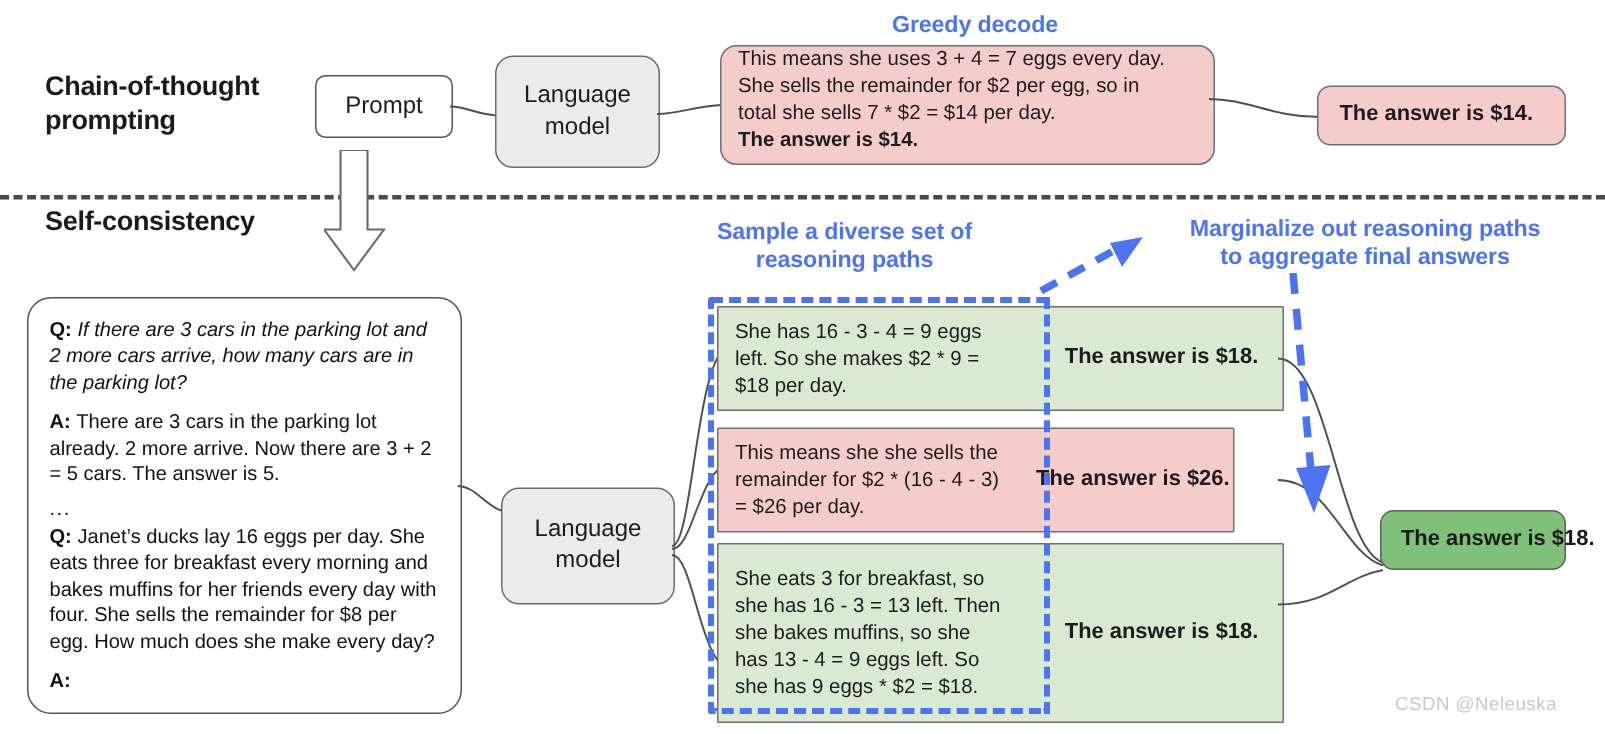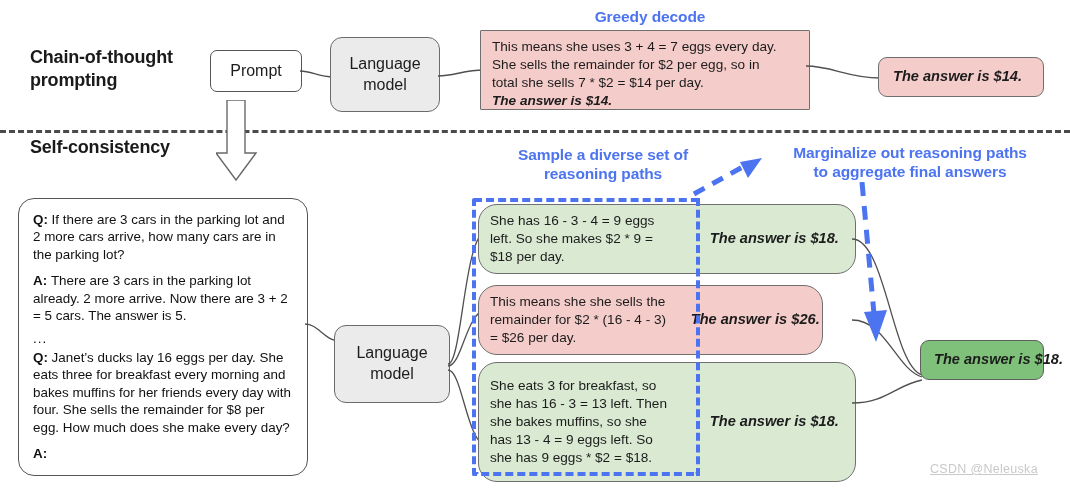--- a/index.html
+++ b/index.html
@@ -51,53 +51,53 @@
   .node-pink  { background: #f4ccca; border-color: #6f6f6f; }
   .node-green { background: #d9e9d2; border-color: #6f6f6f; }
   .node-green-solid { background: #7fc07a; border-color: #5f5f5f; }
 
   .node-text {
     font-size: 16px;
     color: #1c1c1c;
     line-height: 1.3;
   }
   .node-text.small { font-size: 13.6px; line-height: 1.33; }
-  .node-text.bold { font-weight: bold; font-style: italic; }
+  .node-text.bold { font-weight: bold; }
 
   
   .prompt-box {
     background: #ffffff;
     border: 1.4px solid #555555;
     border-radius: 16px;
     padding: 12px 14px 10px 14px;
     box-sizing: border-box;
   }
   .prompt-box p {
     margin: 0 0 9px 0;
     font-size: 13.4px;
     line-height: 1.30;
     color: #111111;
   }
   .prompt-box p:last-child { margin-bottom: 0; }
   .qa-tag { font-weight: bold; }
-  .ital { }
+  .ital { font-style: italic; }
   .ellipsis {
     font-size: 13.4px;
     color: #111;
     margin: -4px 0 2px 0 !important;
     letter-spacing: 1px;
     line-height: 0.7;
   }
 
   
   .split-box {
     display: flex;
     align-items: stretch;
     border: 1.4px solid #6f6f6f;
-    border-radius: 19px;
+    border-radius: 1px;
     box-sizing: border-box;
     overflow: hidden;
   }
   .split-left {
     padding: 7px 6px 7px 11px;
     display: flex;
     align-items: center;
     box-sizing: border-box;
   }
   .split-right {
@@ -122,21 +122,20 @@
   }
   .dashed-blue-vline {
     border-left: 4px dashed #4d74f0;
     pointer-events: none;
   }
 
   .watermark {
     color: #c9c9c9;
     font-size: 12.5px;
     letter-spacing: 0.3px;
-    text-decoration: underline;
   }
 
   svg { display: block; }
   .connector { fill: none; stroke: #4f4f4f; stroke-width: 1.3px; }
   .block-arrow { fill: #ffffff; stroke: #6a6a6a; stroke-width: 1.4px; }
 </style>
 </head>
 <body>
 
 <div id="stage">
@@ -160,21 +159,21 @@
       <div class="node-text">model</div>
     </div>
   </div>
 
   <svg class="abs" style="left:438px; top:58px;" width="48" height="30">
     <path class="connector" d="M0,18 C16,18 26,12 46,12"></path>
   </svg>
 
   <div class="abs blue-label" style="left:560px; top:8px; width:180px;">Greedy decode</div>
 
-  <div class="abs node node-pink" style="left:480px; top:30px; width:330px; height:80px; border-radius:1px; padding:7px 10px 7px 11px; align-items:flex-start;">
+  <div class="abs node node-pink" style="left:480px; top:30px; width:330px; height:80px; border-radius:11px; padding:7px 10px 7px 11px; align-items:flex-end;">
     <div style="width:100%;">
       <div class="node-text small">This means she uses 3 + 4 = 7 eggs every day.</div>
       <div class="node-text small">She sells the remainder for $2 per egg, so in</div>
       <div class="node-text small">total she sells 7 * $2 = $14 per day.</div>
       <div class="node-text small bold">The answer is $14.</div>
     </div>
   </div>
 
   <svg class="abs" style="left:806px; top:58px;" width="76" height="30">
     <path class="connector" d="M0,8 C26,8 42,20 74,20"></path>
@@ -218,21 +217,21 @@
       <div class="node-text">model</div>
     </div>
   </div>
 
   <svg class="abs" style="left:448px; top:225px;" width="40" height="230">
     <path class="connector" d="M0,139 C14,139 16,10 38,6"></path>
     <path class="connector" d="M0,141 C14,141 18,88 38,84"></path>
     <path class="connector" d="M0,145 C14,145 18,214 38,222"></path>
   </svg>
 
-  <div class="abs blue-label" style="left:488px; top:146px; width:230px;">
+  <div class="abs blue-label" style="left:448px; top:146px; width:230px;">
     <div>Sample a diverse set of</div>
     <div>reasoning paths</div>
   </div>
 
   <div class="abs blue-label" style="left:760px; top:144px; width:300px;">
     <div>Marginalize out reasoning paths</div>
     <div>to aggregate final answers</div>
   </div>
 
   <svg class="abs" style="left:690px; top:152px;" width="80" height="46">

